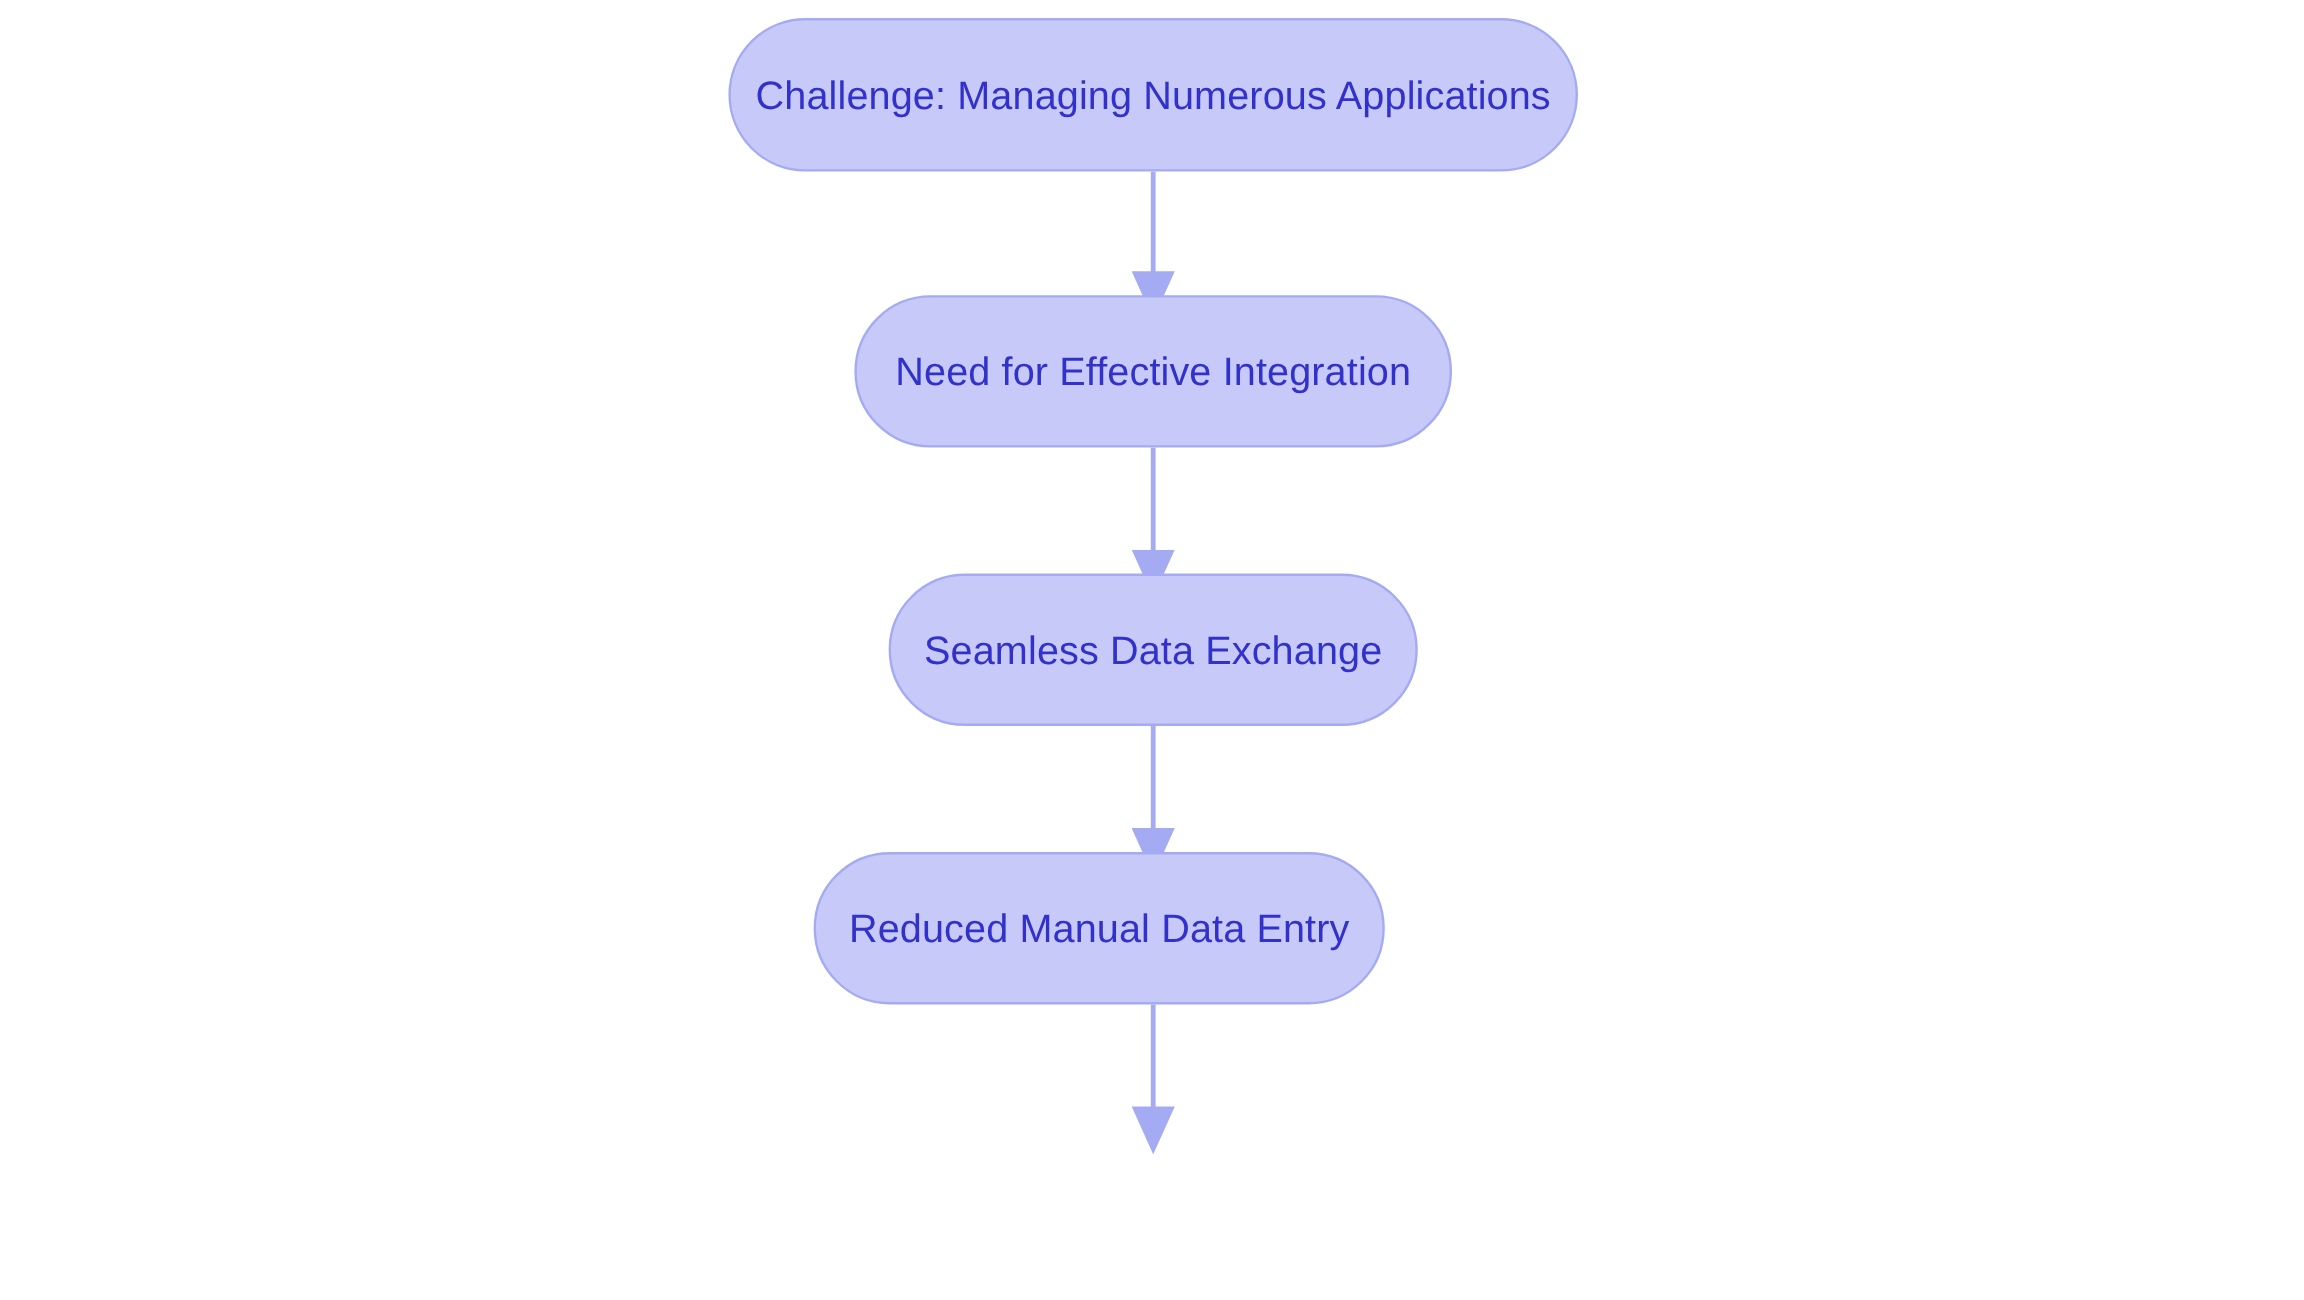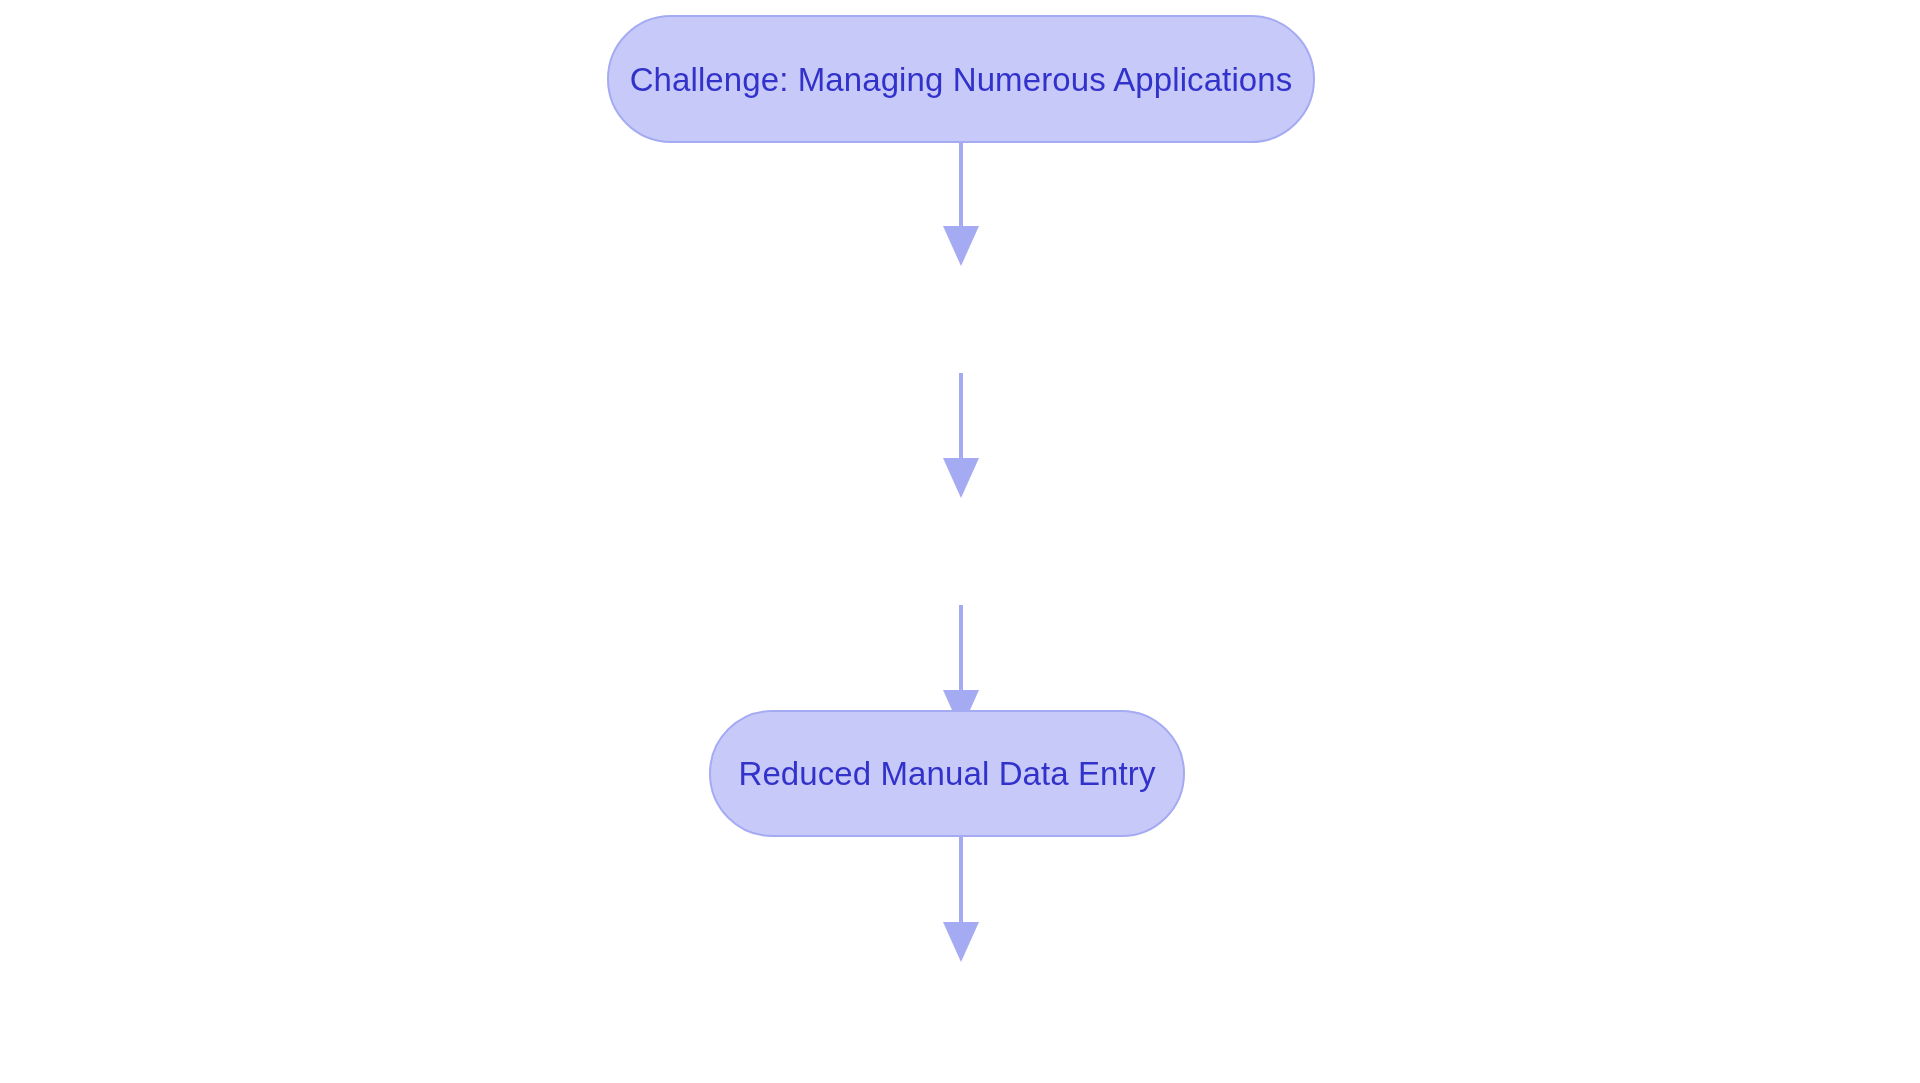--- a/index.html
+++ b/index.html
@@ -50,21 +50,21 @@
     font-weight: 400;
     letter-spacing: 0.1px;
     white-space: nowrap;
     line-height: 1;
     text-align: center;
   }
 
   .n1 { left: 961px; top: 15px;  width: 708px; height: 128px; }
   .n2 { left: 961px; top: 246px; width: 498px; height: 127px; }
   .n3 { left: 961px; top: 478px; width: 441px; height: 127px; }
-  .n4 { left: 947px; top: 710px; width: 476px; height: 127px; }
+  .n4 { left: 916px; top: 710px; width: 476px; height: 127px; }
   .n5 { left: 961px; top: 942px; width: 612px; height: 127px; }
 </style>
 </head>
 <body>
 
 <div id="flowchart-canvas">
 
   <svg class="edge-layer" viewBox="0 0 1920 1083" width="1920" height="1083" xmlns="http://www.w3.org/2000/svg">
     <defs>
       <marker id="arrowhead" markerWidth="10" markerHeight="9" refX="1" refY="4.5" orient="auto" markerUnits="strokeWidth">
@@ -83,20 +83,26 @@
     </g>
     <g>
       <line x1="961" y1="837" x2="961" y2="926" stroke="#a4abf2" stroke-width="4" marker-end="url(#arrowhead)"></line>
     </g>
   </svg>
 
   <div class="node n1">
     <span class="node-label">Challenge: Managing Numerous Applications</span>
   </div>
 
+  <div class="node n2">
+    <span class="node-label">Need for Effective Integration</span>
+  </div>
 
+  <div class="node n3">
+    <span class="node-label">Seamless Data Exchange</span>
+  </div>
 
   <div class="node n4">
     <span class="node-label">Reduced Manual Data Entry</span>
   </div>
 
 
 </div>
 
 </body></html>

